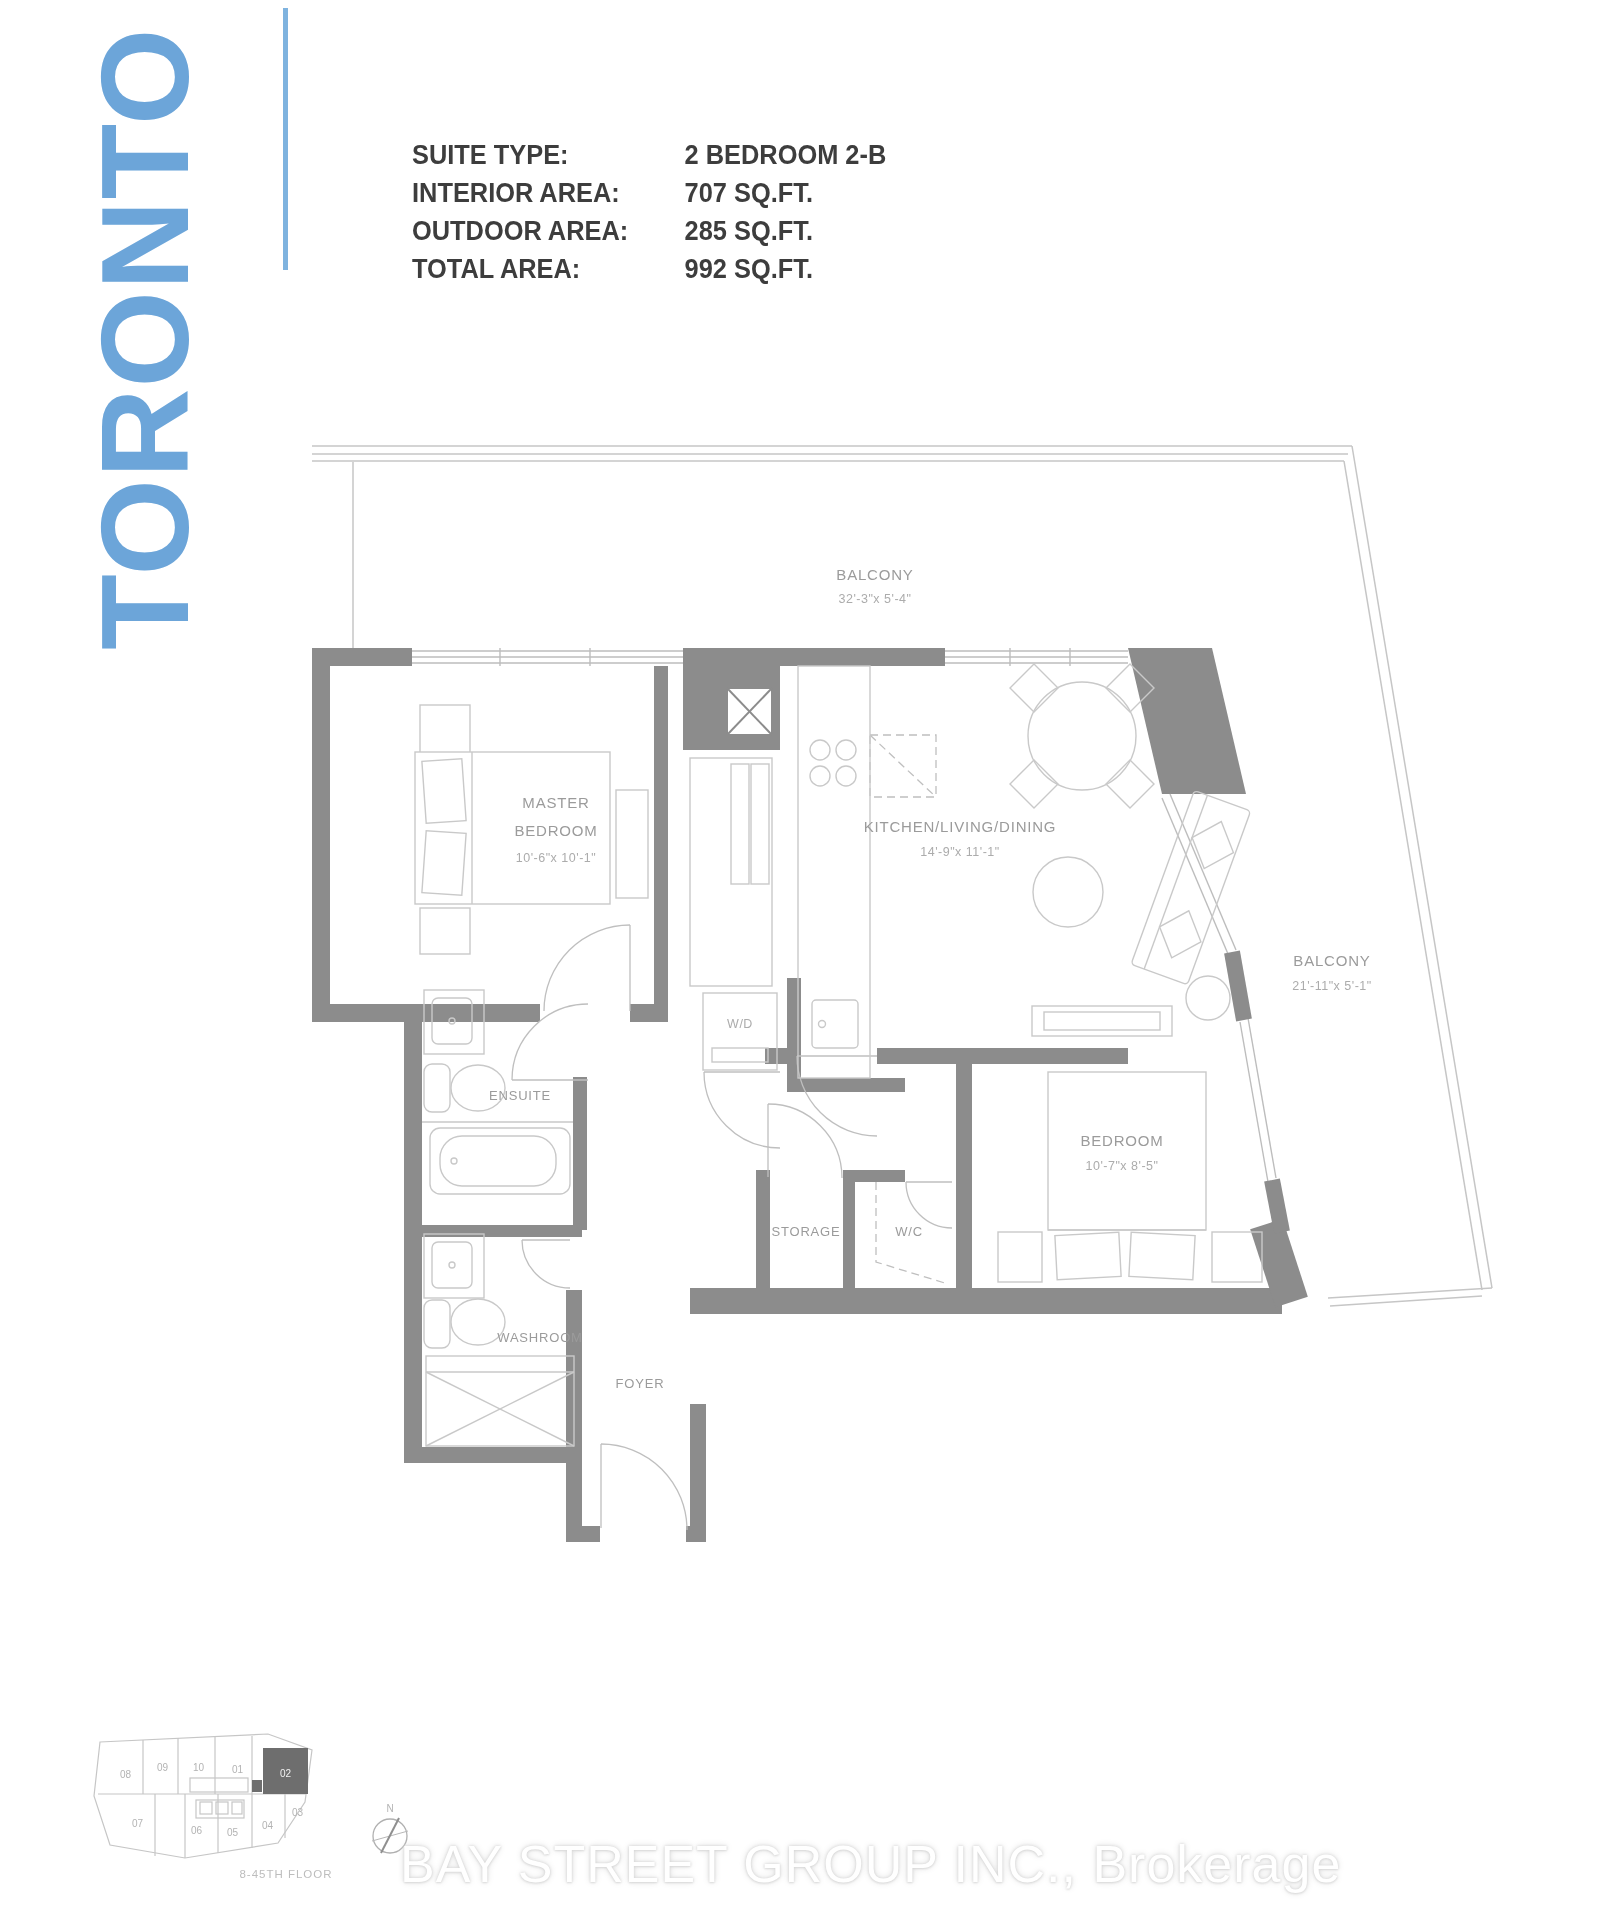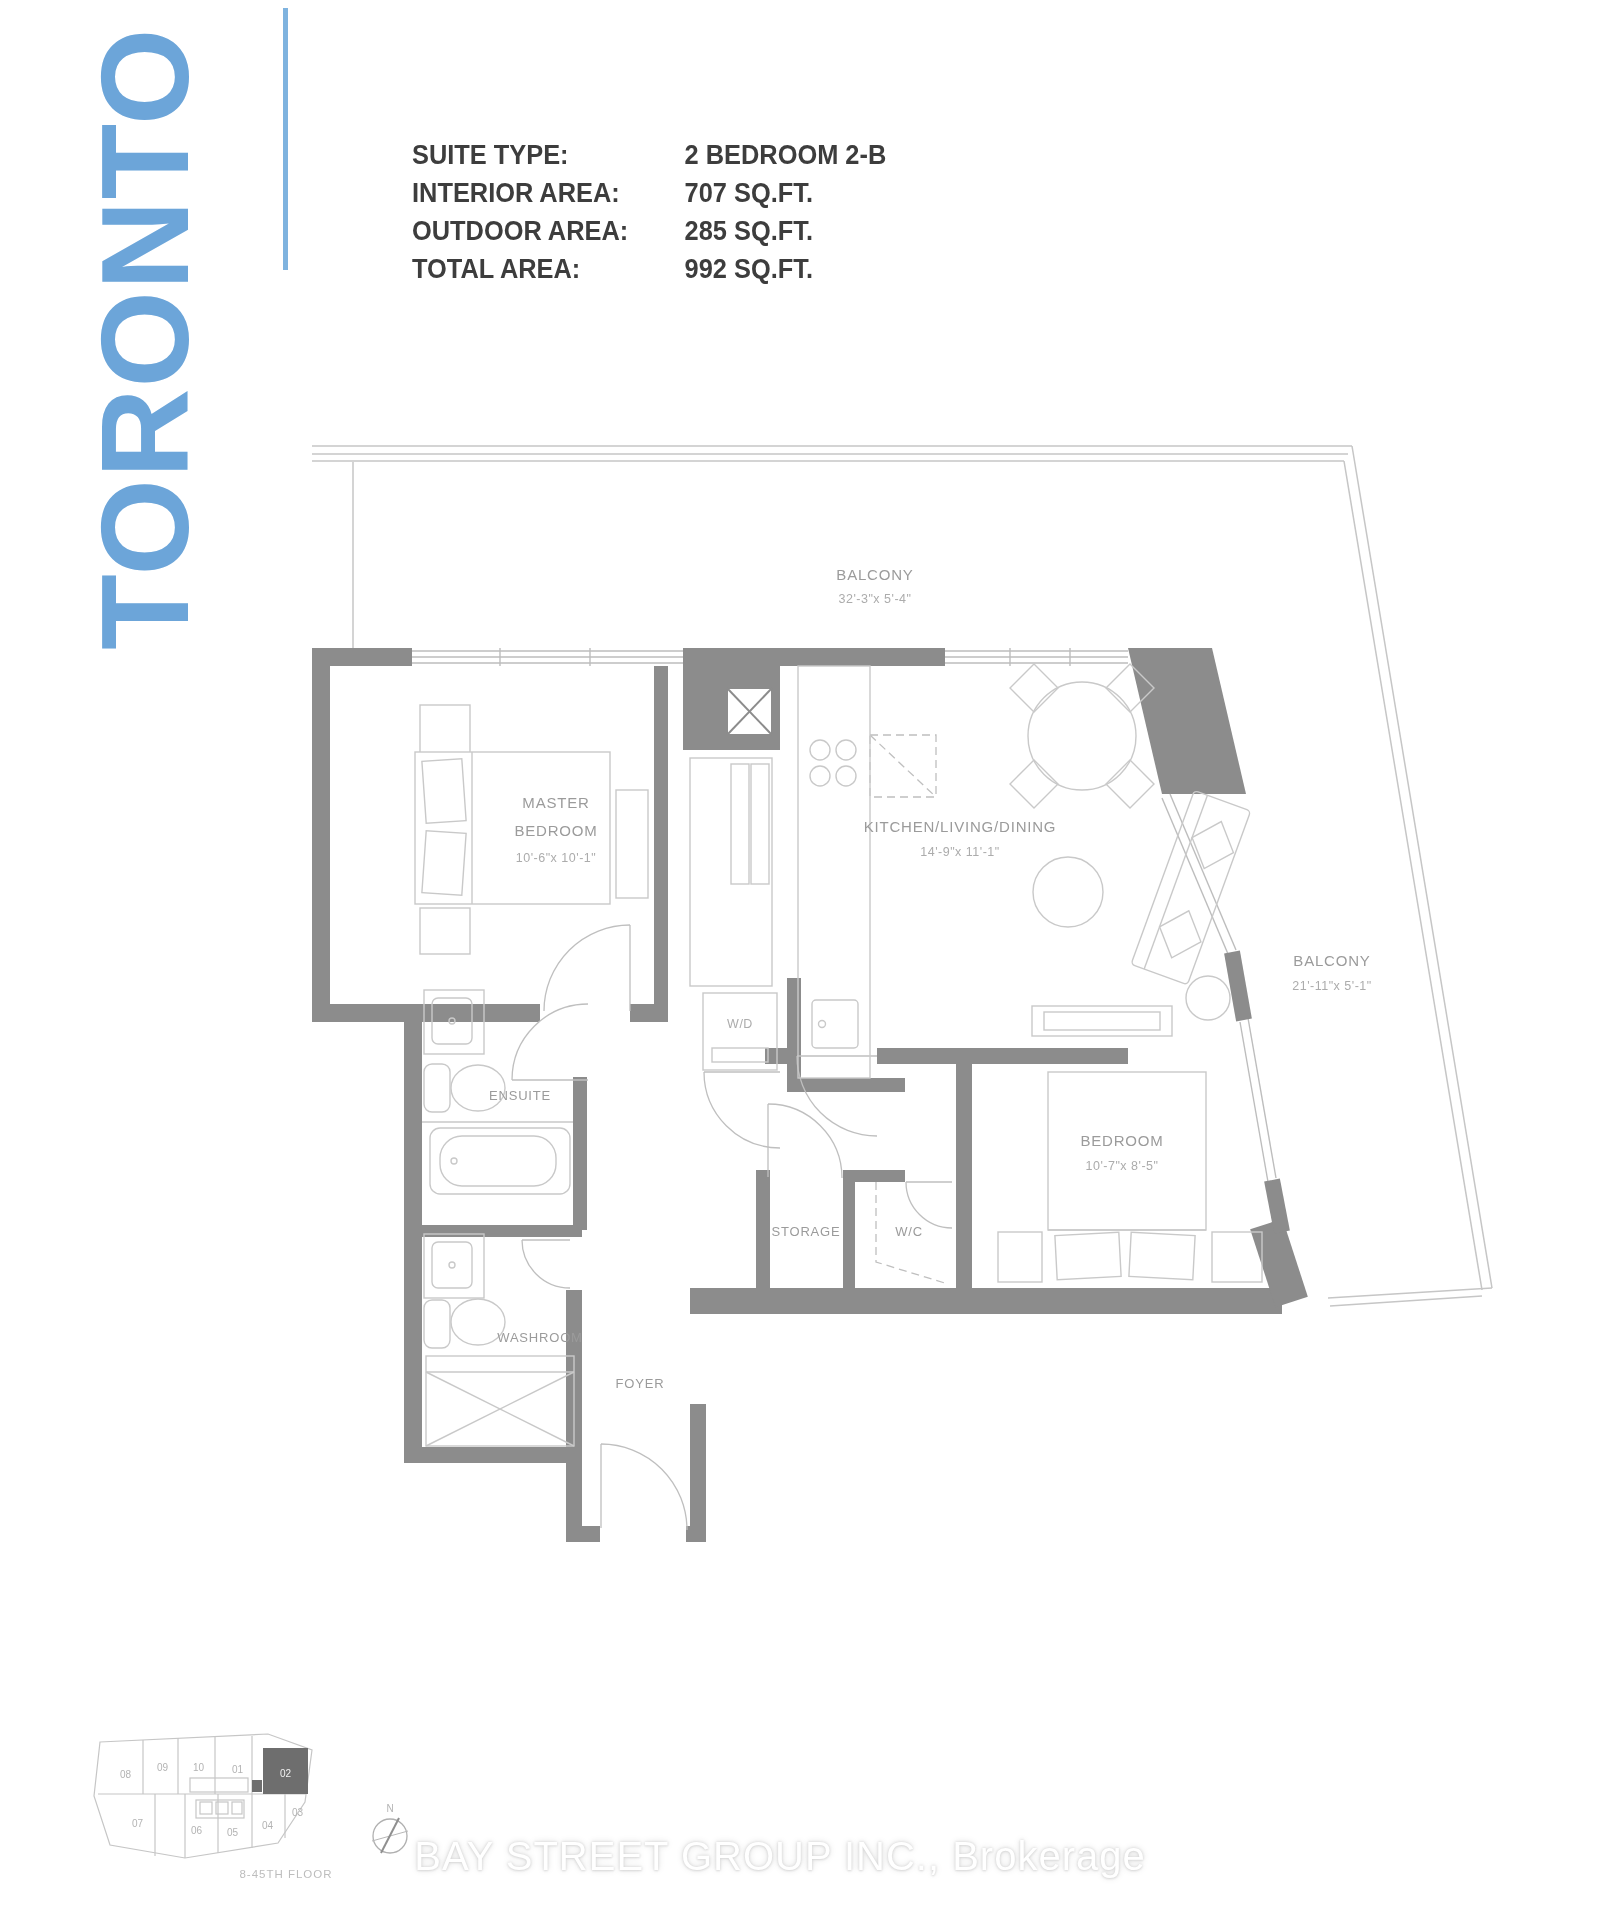--- a/index.html
+++ b/index.html
@@ -13,21 +13,21 @@
   .divider{position:absolute;left:283px;top:8px;width:5px;height:262px;background:#7FB3DF;}
   
   .suite-info{position:absolute;left:412px;top:136px;font-weight:700;font-size:27px;
     color:#3d3d3d;line-height:38px;transform:scaleX(0.94);transform-origin:left top;
     letter-spacing:0px;}
   .suite-info .row{display:flex;}
   .suite-info .lbl{width:290px;}
   .suite-info .val{}
   
   .watermark{position:absolute;left:400px;top:1834px;width:760px;text-align:center;
-    font-size:40px;letter-spacing:1px;color:#ffffff;white-space:nowrap;
+    font-size:52px;letter-spacing:1px;color:#ffffff;white-space:nowrap;
     text-shadow:0 0 3px #d2d2d2,0 0 7px #dedede,0 1px 2px #e6e6e6;}
   svg text{font-family:"Liberation Sans",sans-serif;}
   .room-name{fill:#9b9b9b;font-size:15px;letter-spacing:0.8px;}
   .room-dims{fill:#acacac;font-size:12.5px;letter-spacing:0.5px;}
   .tiny{fill:#b3b3b3;font-size:10px;}
   .tiny-dark{fill:#f0f0f0;font-size:10px;}
   .floor-note{fill:#bdbdbd;font-size:11.5px;letter-spacing:1px;}
 </style>
 </head>
 <body>

